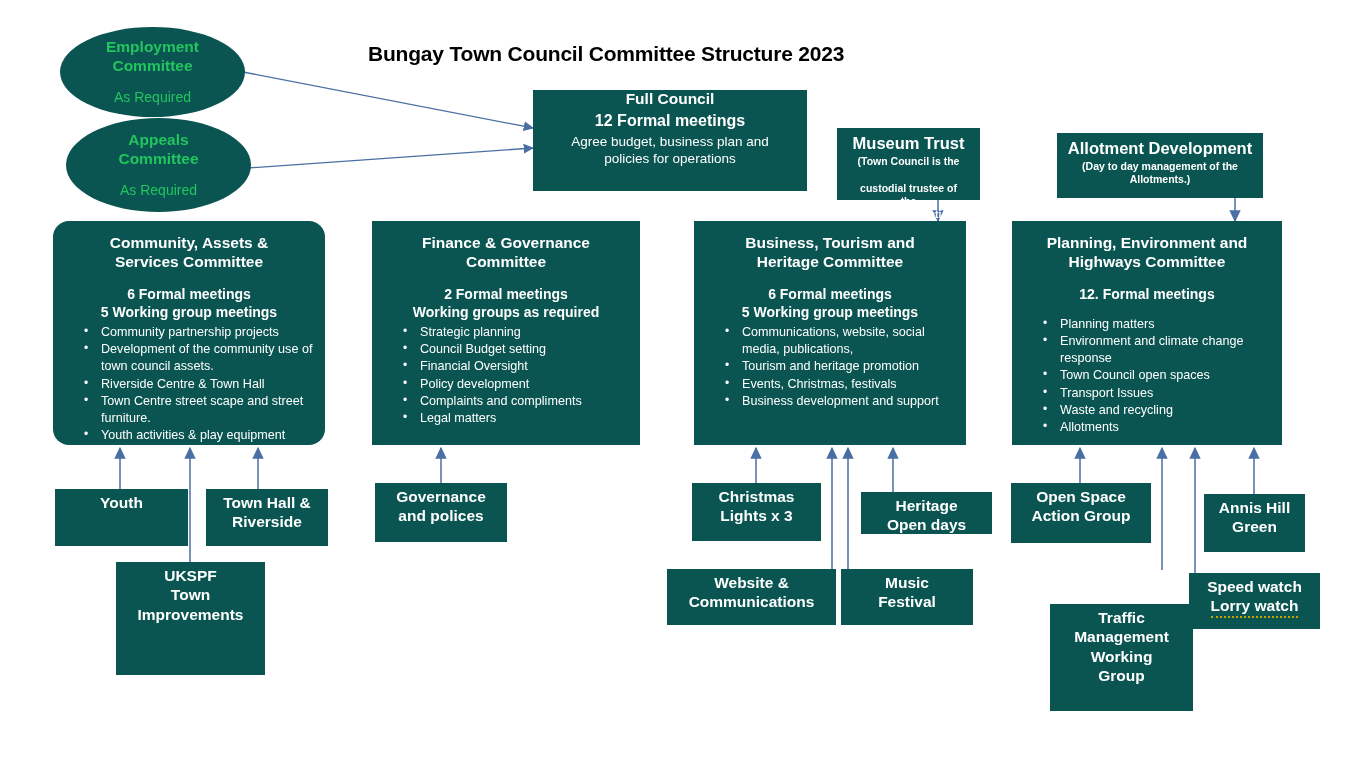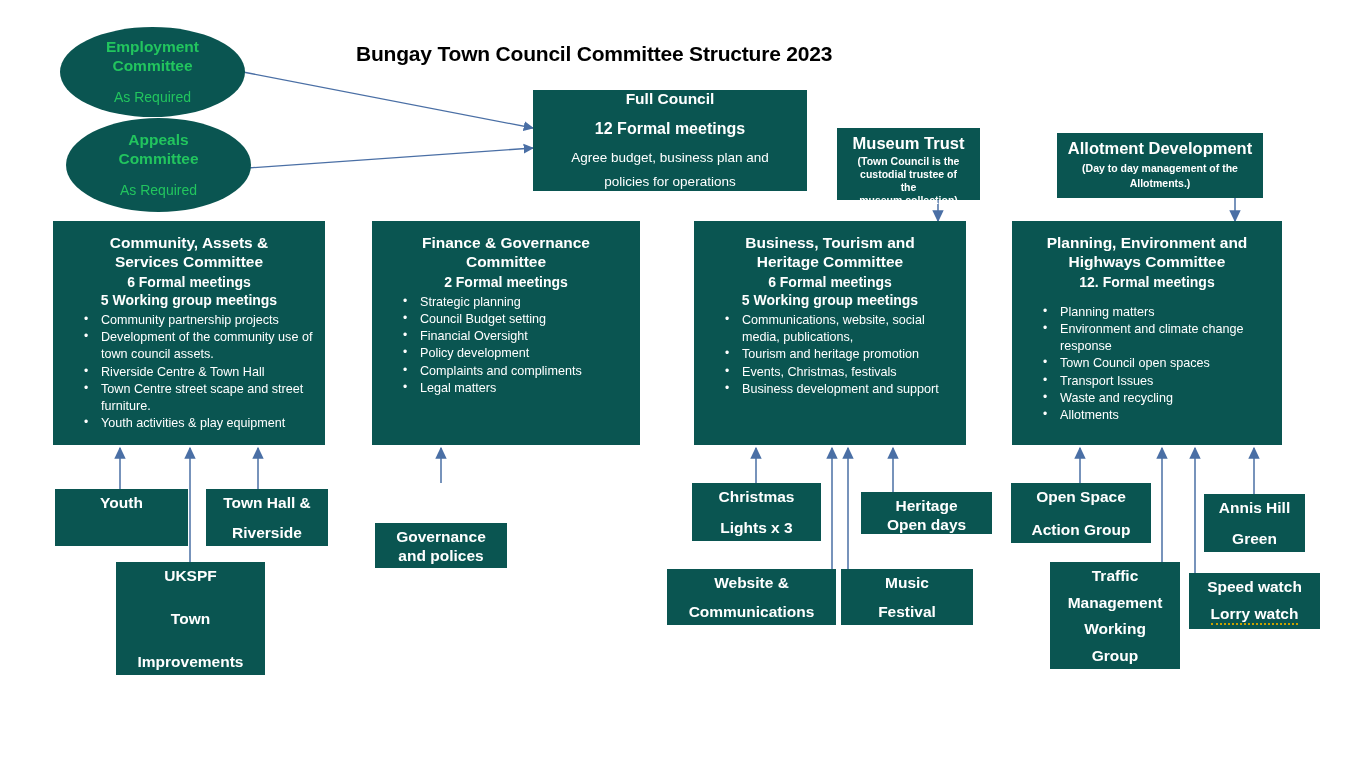--- a/index.html
+++ b/index.html
@@ -28,21 +28,21 @@
   }
 
   .node {
     position: absolute;
     box-sizing: border-box;
     background: #0a5551;
     color: #ffffff;
     z-index: 2;
     display: flex;
     flex-direction: column;
-    justify-content: space-between;
+    justify-content: flex-start;
     align-items: center;
     text-align: center;
     line-height: 1.18;
   }
 
   .ellipse {
     position: absolute;
     box-sizing: border-box;
     background: #0a5551;
     color: #22c55e;
@@ -96,21 +96,21 @@
     font-weight: bold;
     font-size: 15.5px;
     line-height: 1.22;
     padding: 0 10px;
   }
   .cm-meet {
     text-align: center;
     font-weight: bold;
     font-size: 14px;
     line-height: 1.3;
-    margin-top: 1px;
+    margin-top: 13px;
     padding: 0 8px;
   }
   .cm-list {
     margin: 3px 0 0 0;
     padding: 0 8px 0 0;
     list-style: none;
     text-align: left;
   }
   .cm-list li {
     position: relative;
@@ -174,21 +174,21 @@
       <path d="M848,569 L848,448"></path>
       <path d="M893,492 L893,448"></path>
 
       <path d="M1080,483 L1080,448"></path>
       <path d="M1162,570 L1162,448"></path>
       <path d="M1195,573 L1195,448"></path>
       <path d="M1254,494 L1254,448"></path>
     </g>
   </svg>
 
-  <div class="page-title" style="left:356px; top:42px;">Bungay Town Council Committee Structure 2023</div>
+  <div class="page-title" style="left:368px; top:42px;">Bungay Town Council Committee Structure 2023</div>
 
   <div class="ellipse" style="left:60px; top:27px; width:185px; height:90px;">
     <div class="e-title">Employment</div>
     <div class="e-title">Committee</div>
     <div class="e-sub">As Required</div>
   </div>
 
   <div class="ellipse" style="left:66px; top:118px; width:185px; height:94px;">
     <div class="e-title">Appeals</div>
     <div class="e-title">Committee</div>
@@ -198,48 +198,49 @@
   <div class="node" style="left:533px; top:90px; width:274px; height:101px;">
     <div class="fc-title">Full Council</div>
     <div class="fc-meet">12  Formal meetings</div>
     <div class="fc-desc">Agree budget, business plan and</div>
     <div class="fc-desc" style="margin-top:0;">policies for operations</div>
   </div>
 
   <div class="node trust" style="left:837px; top:128px; width:143px; height:72px;">
     <div class="trust-title">Museum Trust</div>
     <div class="trust-sub">(Town Council is the</div>
-    <div class="trust-sub" style="margin-top:0;">custodial trustee of the</div>
+    <div class="trust-sub" style="margin-top:14px;">custodial trustee of the</div>
     <div class="trust-sub" style="margin-top:0;">museum collection)</div>
   </div>
 
   <div class="node trust" style="left:1057px; top:133px; width:206px; height:65px;">
     <div class="trust-title">Allotment Development</div>
     <div class="trust-sub">(Day to day management of the</div>
     <div class="trust-sub" style="margin-top:0;">Allotments.)</div>
   </div>
 
-  <div class="node committee" style="left:53px; top:221px; width:272px; height:224px;">
+  <div class="node committee" style="left:53px; top:221px; width:272px; height:224px;border-radius:16px;">
     <div class="cm-head">Community, Assets &amp;</div>
     <div class="cm-head">Services Committee</div>
     <div class="cm-meet">6  Formal meetings</div>
     <div class="cm-meet" style="margin-top:0;">5  Working group meetings</div>
     <ul class="cm-list">
       <li>Community partnership projects</li>
       <li>Development of the community use of  town council assets.</li>
       <li>Riverside Centre  &amp; Town Hall</li>
       <li>Town Centre street scape and street furniture.</li>
       <li>Youth  activities &amp; play equipment</li>
     </ul>
   </div>
 
   <div class="node committee" style="left:372px; top:221px; width:268px; height:224px;">
     <div class="cm-head">Finance &amp; Governance</div>
     <div class="cm-head">Committee</div>
     <div class="cm-meet">2  Formal meetings</div>
+    <div class="cm-meet" style="margin-top:0;">Working groups as required</div>
     <ul class="cm-list">
       <li>Strategic planning</li>
       <li>Council  Budget setting</li>
       <li>Financial Oversight</li>
       <li>Policy development</li>
       <li>Complaints and compliments</li>
       <li>Legal matters</li>
     </ul>
   </div>
 
@@ -279,21 +280,21 @@
     <div>Town Hall &amp;</div>
     <div>Riverside</div>
   </div>
 
   <div class="node leaf" style="left:116px; top:562px; width:149px; height:113px;">
     <div>UKSPF</div>
     <div>Town</div>
     <div>Improvements</div>
   </div>
 
-  <div class="node leaf" style="left:375px; top:483px; width:132px; height:45px;margin-top:40px;">
+  <div class="node leaf" style="left:375px; top:483px; width:132px; height:59px;">
     <div>Governance</div>
     <div>and polices</div>
   </div>
 
   <div class="node leaf" style="left:692px; top:483px; width:129px; height:58px;">
     <div>Christmas</div>
     <div>Lights x 3</div>
   </div>
 
   <div class="node leaf" style="left:861px; top:492px; width:131px; height:42px;">
@@ -314,21 +315,21 @@
   <div class="node leaf" style="left:1011px; top:483px; width:140px; height:60px;">
     <div>Open Space</div>
     <div>Action Group</div>
   </div>
 
   <div class="node leaf" style="left:1204px; top:494px; width:101px; height:58px;">
     <div>Annis Hill</div>
     <div>Green</div>
   </div>
 
-  <div class="node leaf" style="left:1050px; top:562px; width:130px; height:107px;">
+  <div class="node leaf" style="left:1050px; top:604px; width:143px; height:107px;">
     <div>Traffic</div>
     <div>Management</div>
     <div>Working</div>
     <div>Group</div>
   </div>
 
   <div class="node leaf" style="left:1189px; top:573px; width:131px; height:56px;">
     <div>Speed watch</div>
     <div class="underline-dots">Lorry watch</div>
   </div>

